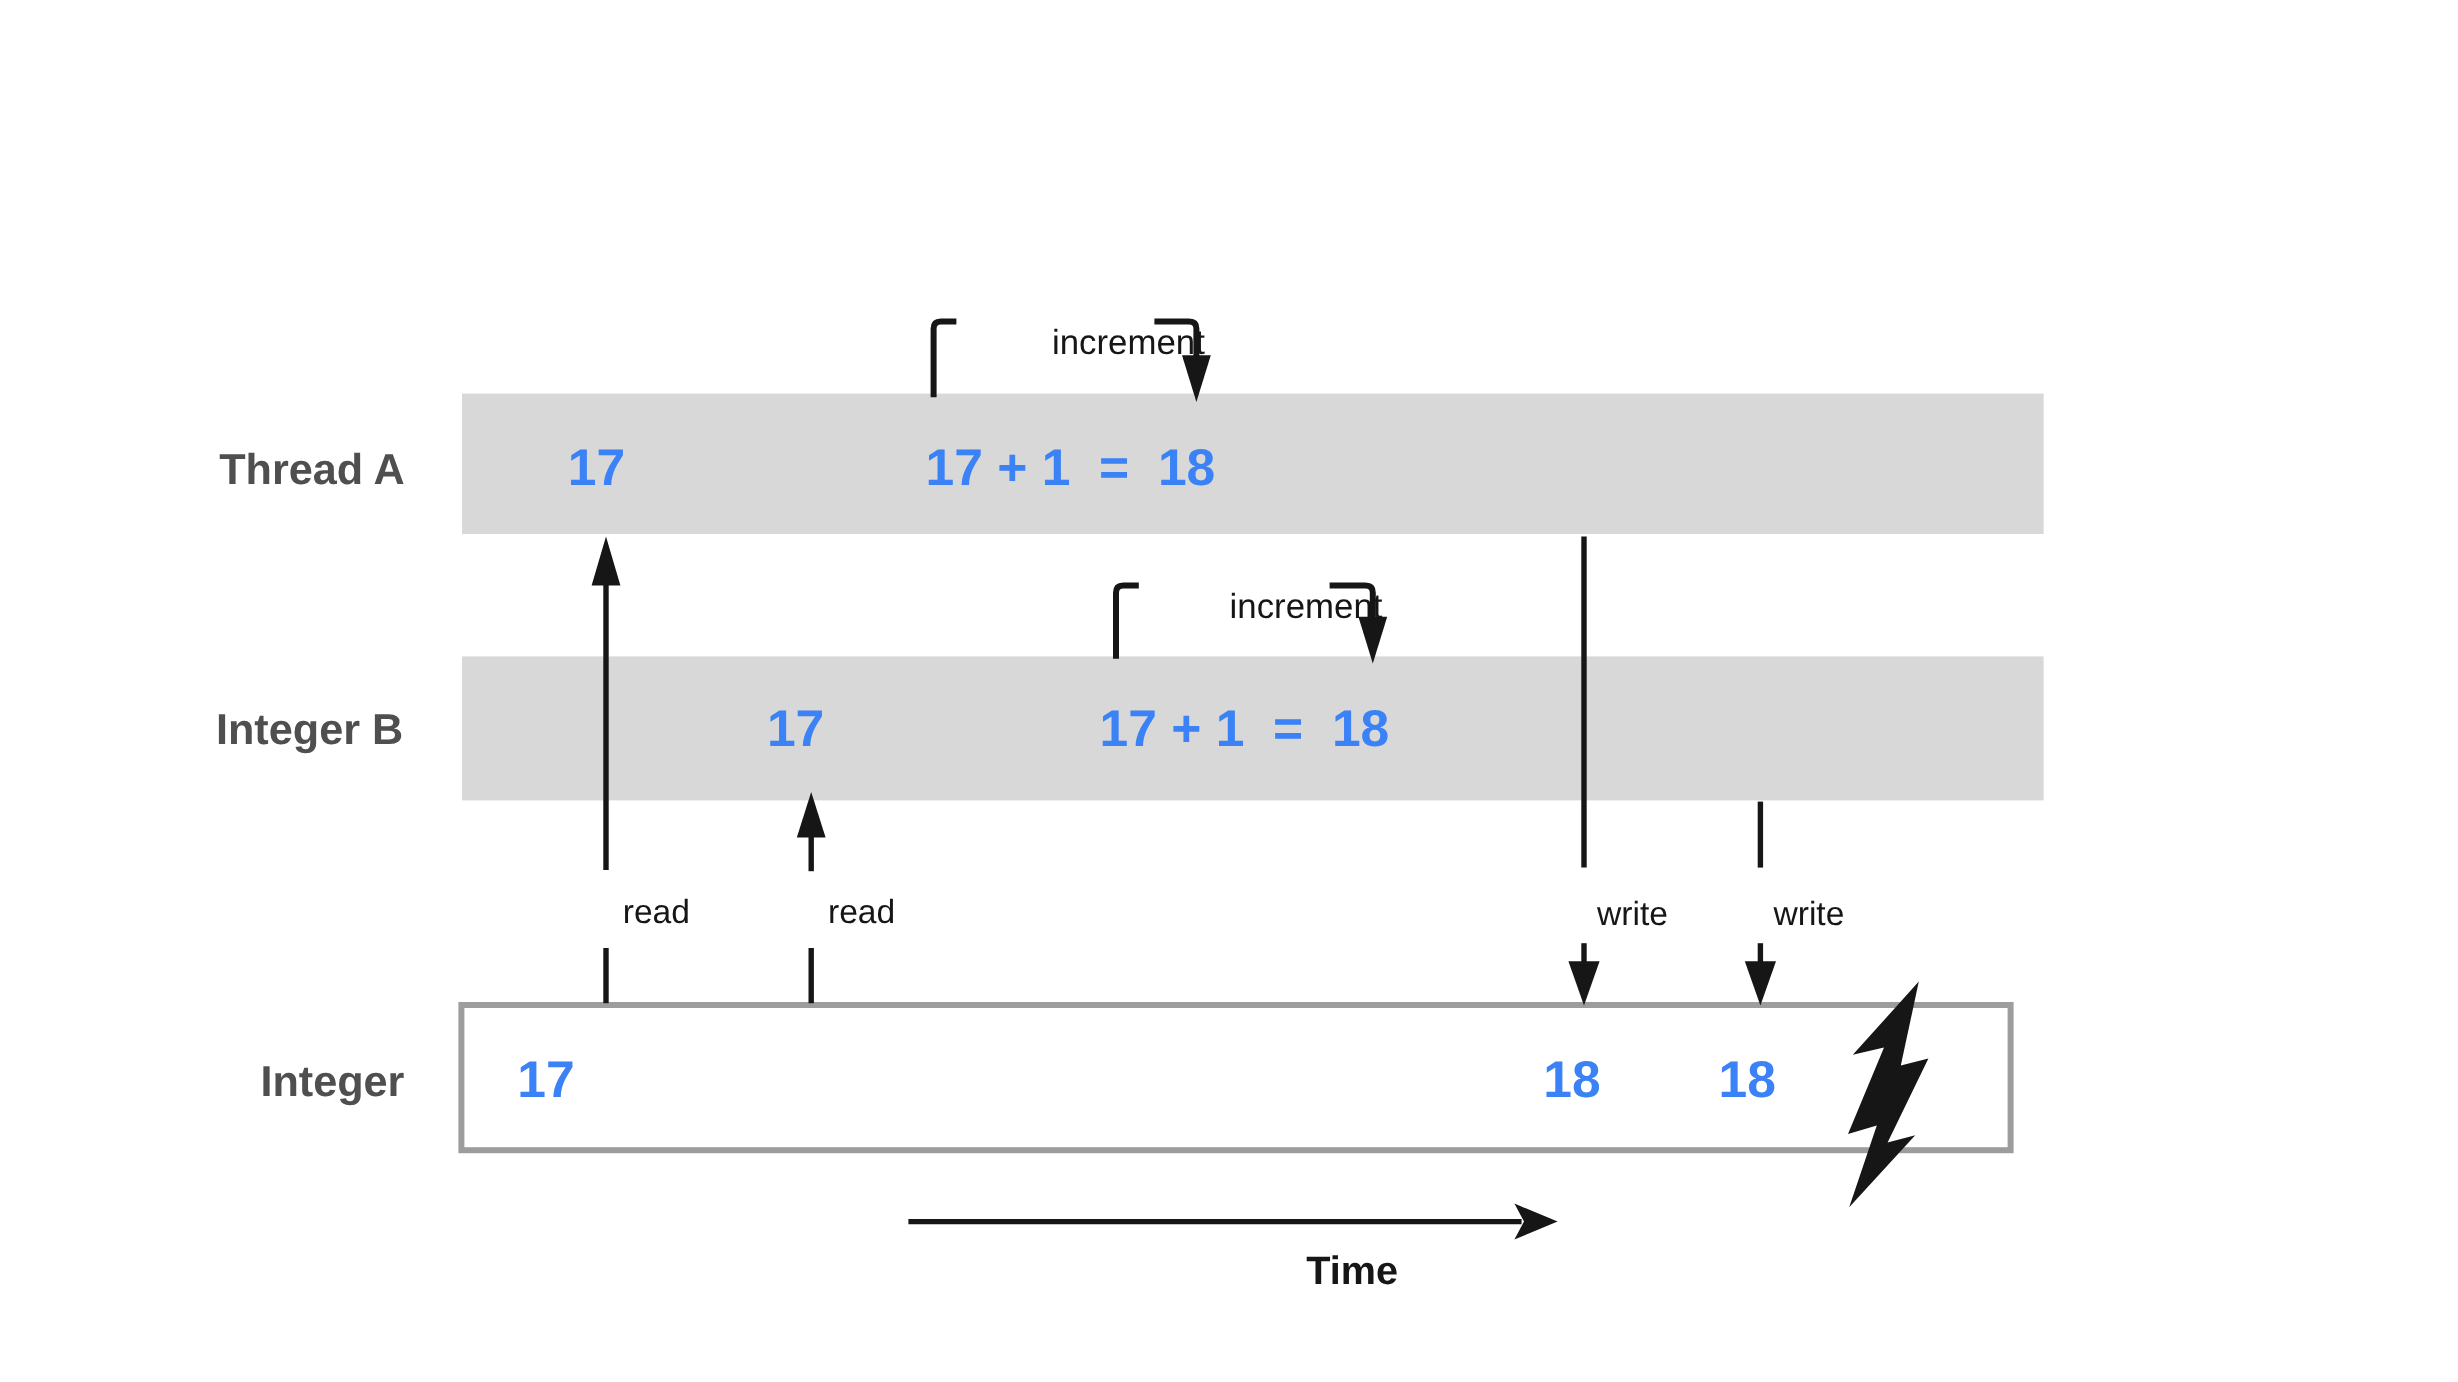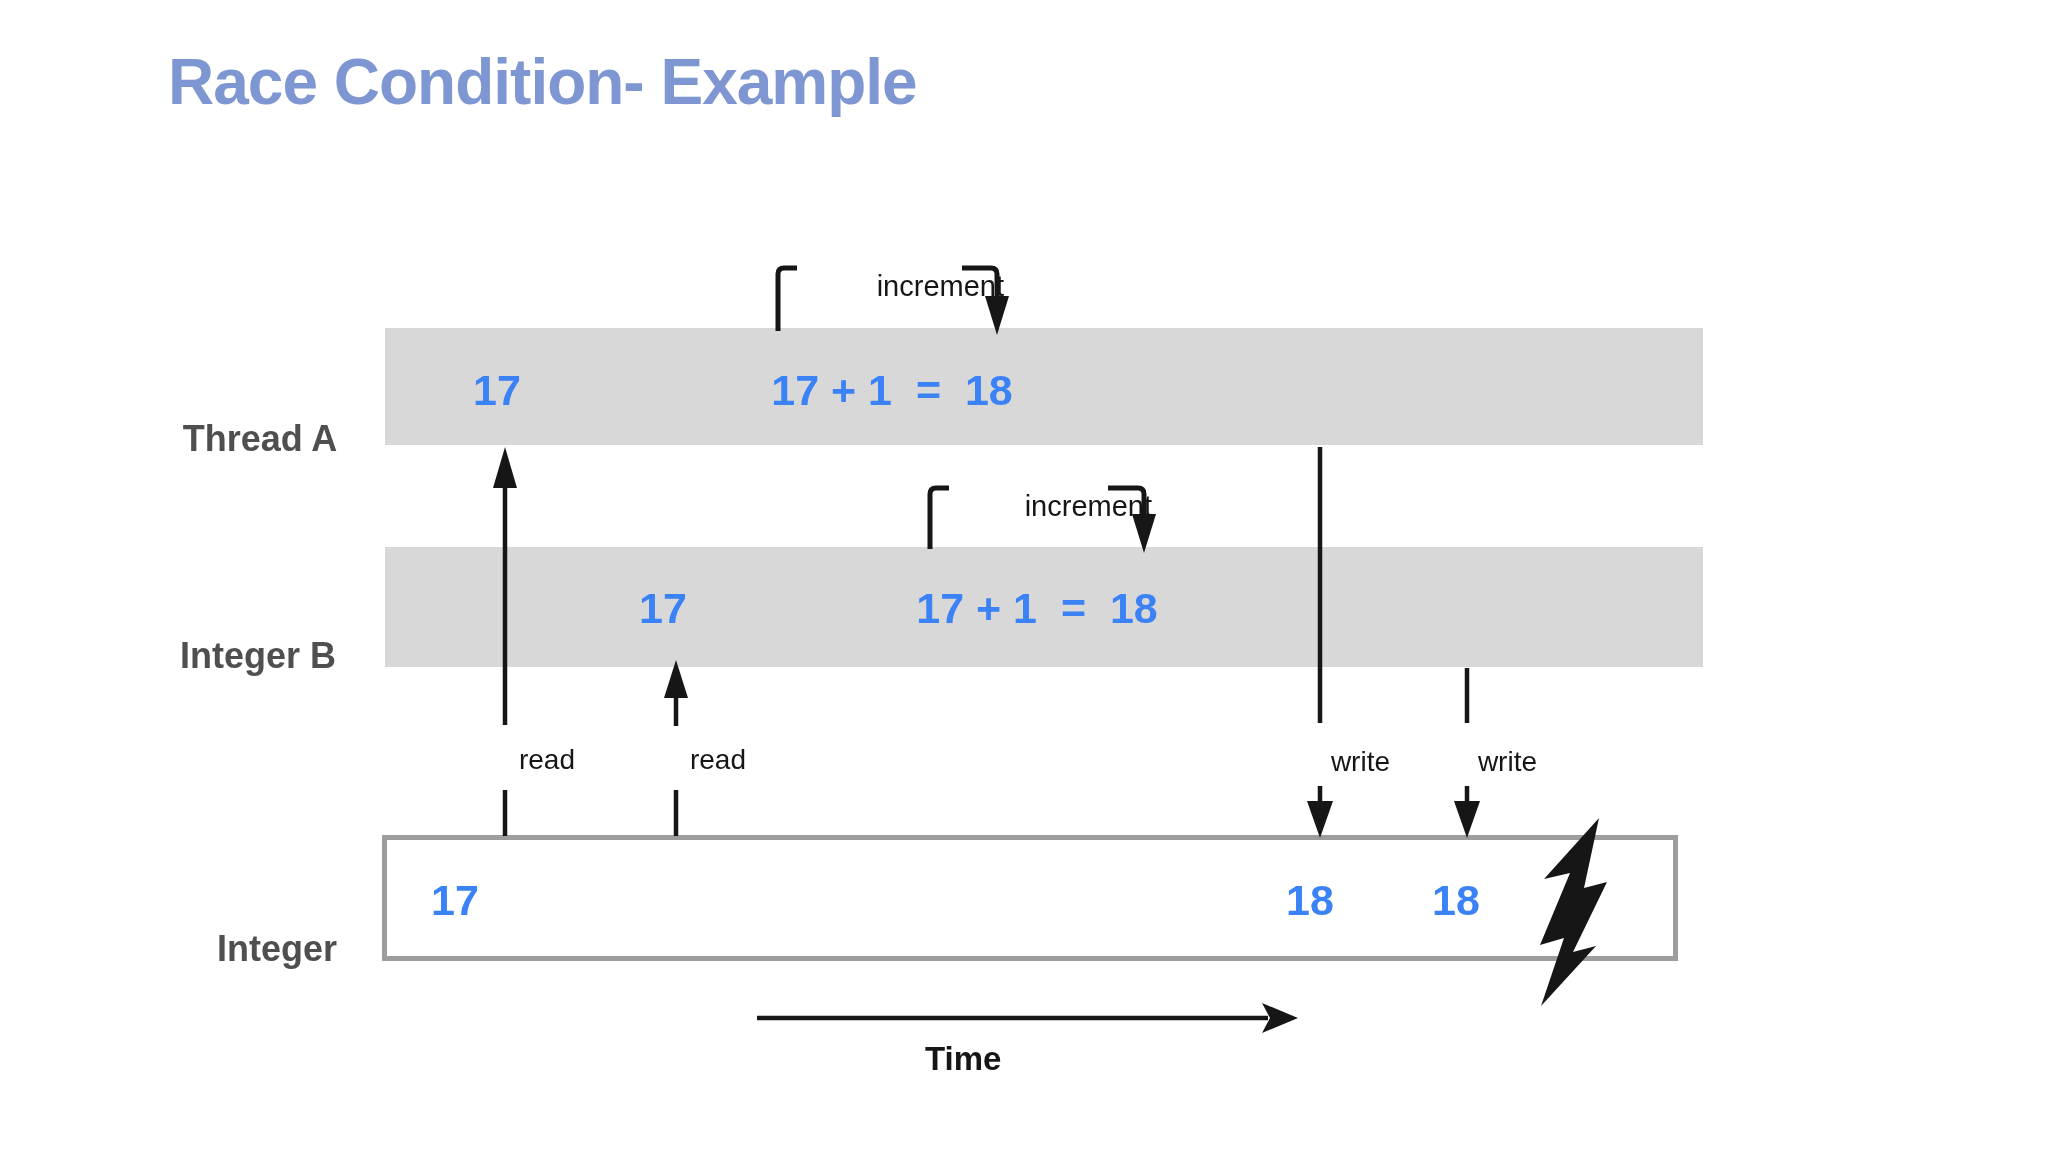--- a/index.html
+++ b/index.html
@@ -21,43 +21,42 @@
     left:385px;width:1318px;height:117px;
   }
   .bar-a{top:328px;}
   .bar-b{top:547px;height:120px;}
   .int-box{
     left:382px;top:835px;width:1296px;height:126px;
     border:5px solid #9D9D9D;background:#ffffff;box-sizing:border-box;
   }
   .row-label{
     font-size:36px;font-weight:bold;color:#4F4F4F;
-    width:220px;text-align:center;white-space:nowrap;margin-top:48px;
+    width:220px;text-align:center;white-space:nowrap;
   }
   .bar-text{
     font-size:43px;font-weight:bold;color:#3b82f6;
     text-align:center;white-space:pre;
   }
   .rw-label{
     font-size:28px;color:#161616;width:140px;text-align:right;
   }
   .inc-label{
     font-size:29px;color:#161616;width:240px;text-align:right;margin-top:20px;
   }
   .time-label{
-    font-size:33px;font-weight:bold;color:#161616;width:240px;text-align:left;
+    font-size:33px;font-weight:bold;color:#161616;width:240px;text-align:right;
   }
   svg.overlay{position:absolute;left:0;top:0;pointer-events:none;}
 </style>
 </head>
 <body>
 
 <div class="slide">
 
-  <div class="abs slide-title">Race Condition- Example</div>
 
   <div class="abs bar bar-a"></div>
   <div class="abs bar bar-b"></div>
   <div class="abs int-box"></div>
 
   <div class="abs row-label" style="left:150px;top:370px;">Thread A</div>
   <div class="abs row-label" style="left:148px;top:587px;">Integer B</div>
   <div class="abs row-label" style="left:167px;top:880px;">Integer</div>
 
   <div class="abs bar-text" style="left:437px;top:366px;width:120px;">17</div>

